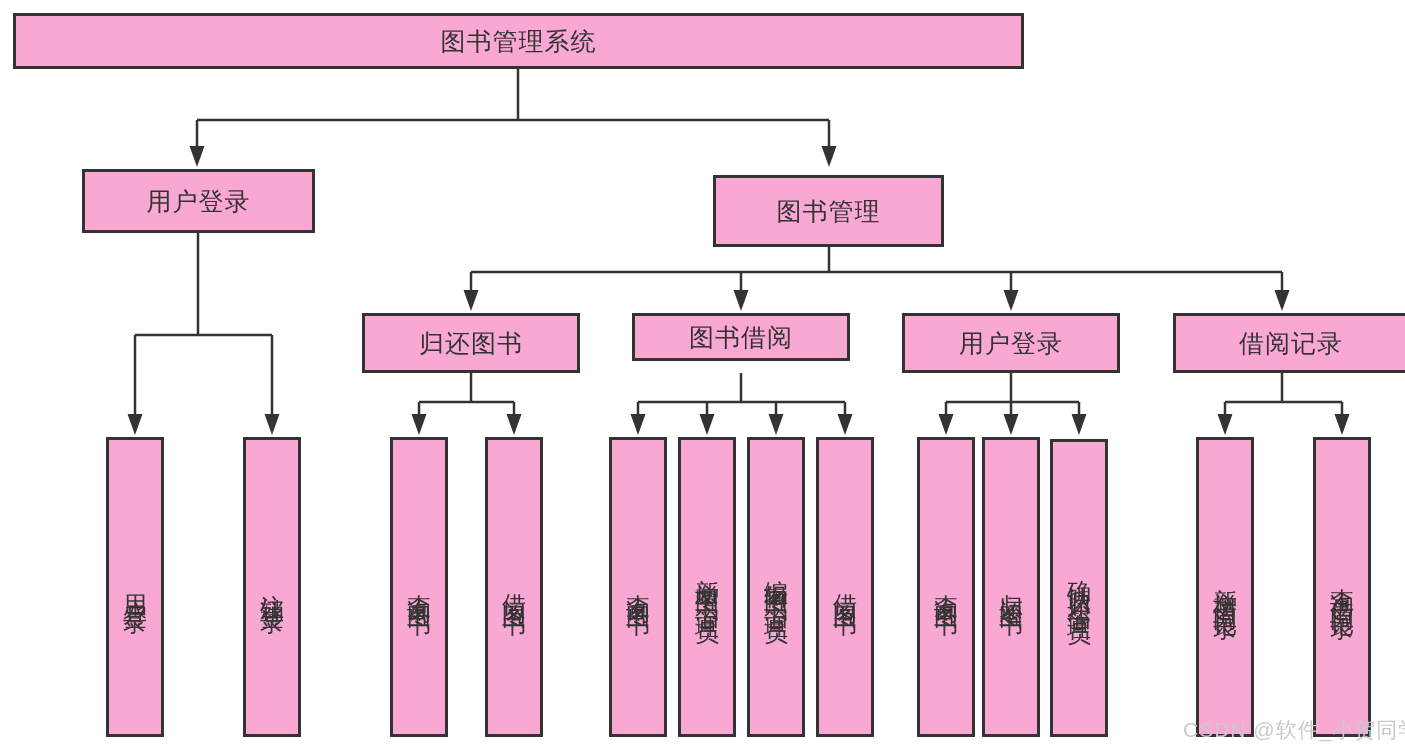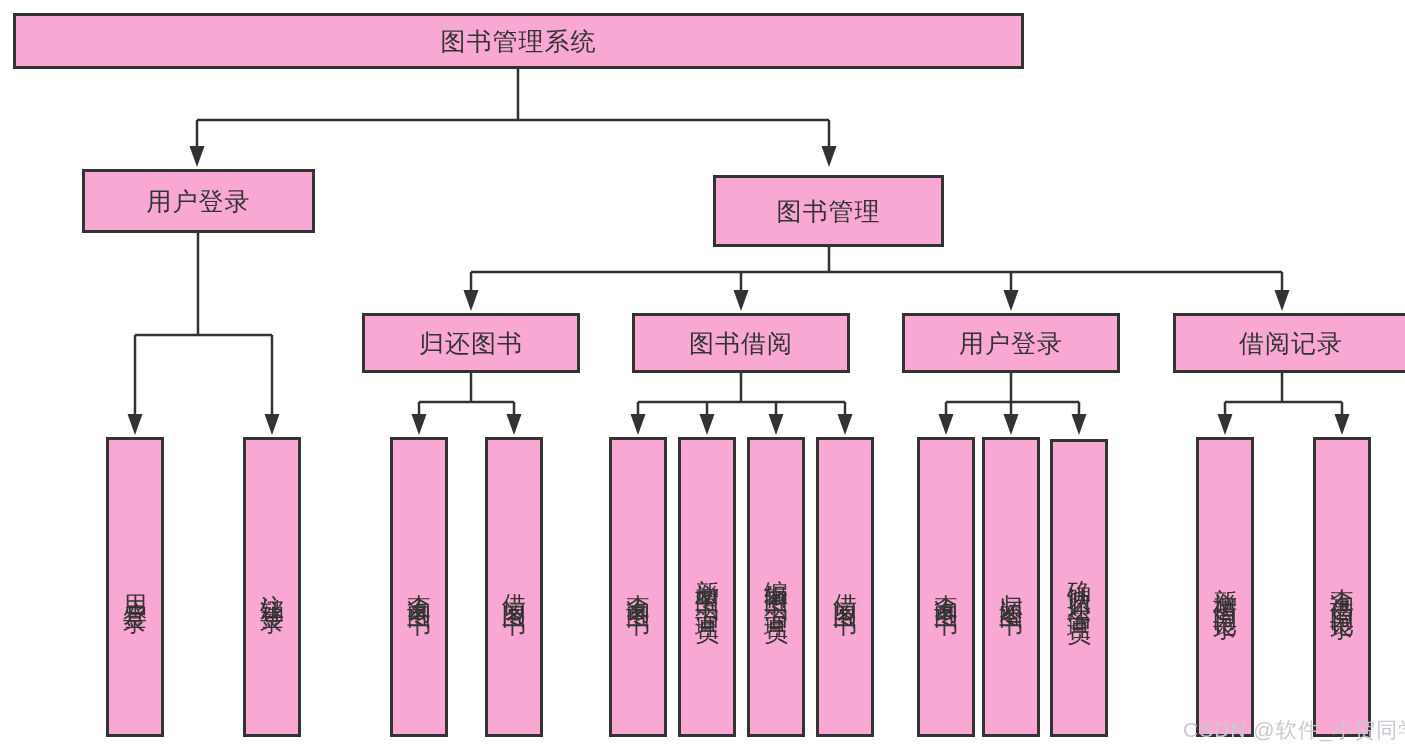--- a/index.html
+++ b/index.html
@@ -109,21 +109,21 @@
       <polygon points="1342,435 1334.5,414 1349.5,414"></polygon>
     </g>
   </svg>
 
   <div class="node hbox" style="left:13px;top:13px;width:1011px;height:56px;">图书管理系统</div>
 
   <div class="node hbox" style="left:82px;top:169px;width:233px;height:64px;">用户登录</div>
   <div class="node hbox" style="left:713px;top:175px;width:231px;height:72px;">图书管理</div>
 
   <div class="node hbox" style="left:362px;top:313px;width:218px;height:60px;">归还图书</div>
-  <div class="node hbox" style="left:632px;top:313px;width:218px;height:60px;">图书借阅</div>
+  <div class="node hbox" style="left:632px;top:313px;width:218px;height:48px;">图书借阅</div>
   <div class="node hbox" style="left:902px;top:313px;width:218px;height:60px;">用户登录</div>
   <div class="node hbox" style="left:1173px;top:313px;width:236px;height:60px;">借阅记录</div>
 
   <div class="node vbox" style="left:106px;top:437px;width:58px;height:300px;">
     <span class="vtext">用户登录</span>
   </div>
   <div class="node vbox" style="left:243px;top:437px;width:58px;height:300px;">
     <span class="vtext">注销登录</span>
   </div>
 

